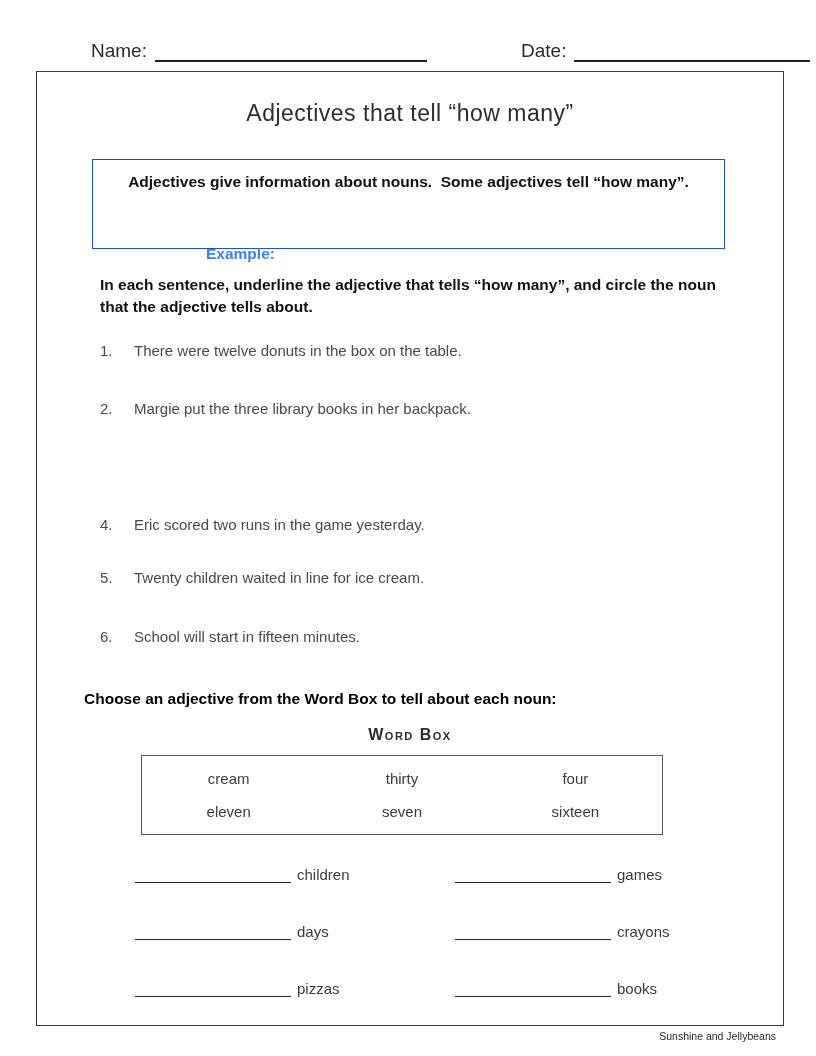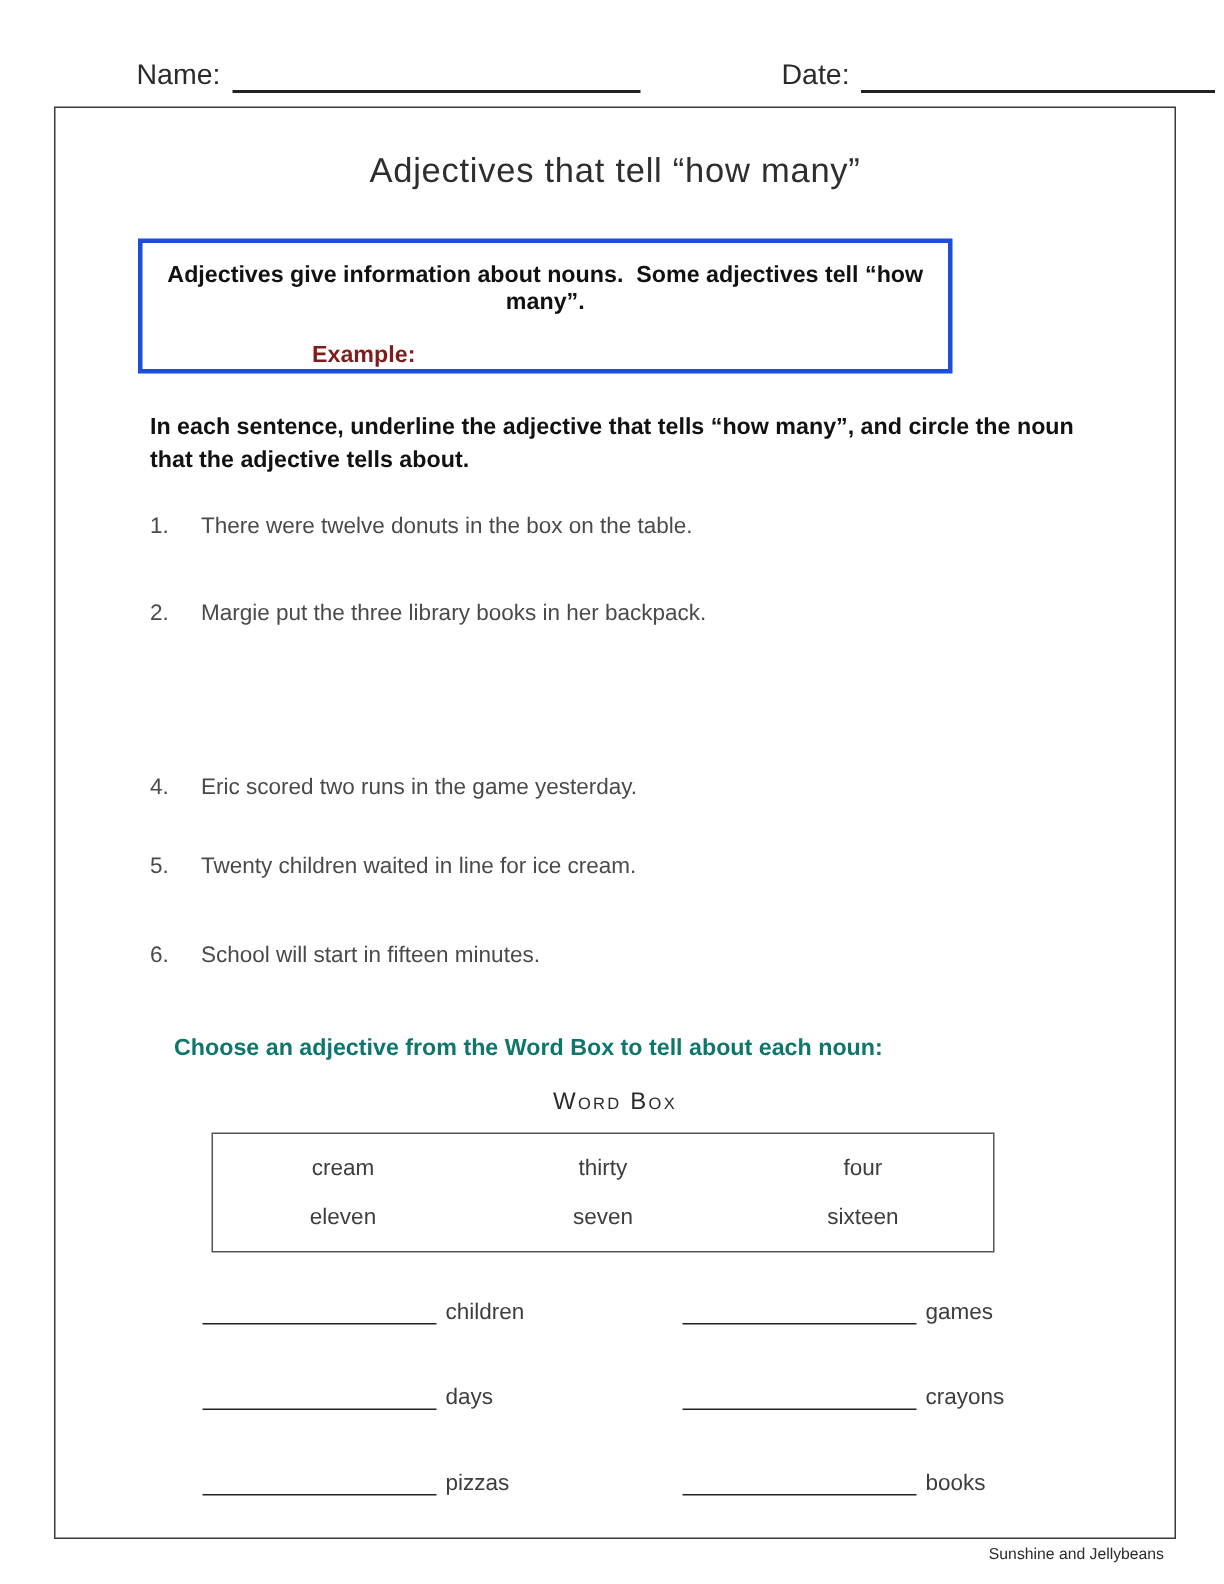--- a/index.html
+++ b/index.html
@@ -34,35 +34,35 @@
   .title {
     position: absolute; top: 100px; left: 36px; width: 748px;
     text-align: center;
     font-size: 23px; color: #2e2e2e;
     letter-spacing: 0.5px;
   }
 
   
   .info-box {
     position: absolute; left: 92px; top: 159px;
-    width: 543px; height: 90px;
-    border: 3px solid #1d4ed8;
+    width: 633px; height: 90px;
+    border: 1px solid #1d4ed8;
   }
   .info-rule {
     margin-top: 13px;
     text-align: center;
     font-weight: bold; font-size: 15.5px; color: #111;
     white-space: pre-wrap;
   }
   .example-line {
     margin-top: 17px; margin-left: 113px;
     font-size: 15.5px; color: #4a4a4a;
     display: flex; align-items: center;
   }
-  .example-label { font-weight: bold; color: #7f1d1d; }
+  .example-label { font-weight: bold; color: #3b82f6; margin-top: 37px; }
   .example-sentence { margin-left: 28px; }
   .u-word {
     border-bottom: 2px solid #4a4a4a;
     padding-bottom: 1px;
     margin-left: 4px;
   }
   .circle-word {
     display: inline-block;
     border: 1.4px solid #4a4a4a;
     border-radius: 50%;
@@ -75,29 +75,29 @@
     position: absolute; left: 100px; top: 274px; width: 625px;
     font-weight: bold; font-size: 15.5px; line-height: 22px; color: #111;
   }
 
   
   .sentence { position: absolute; left: 100px; font-size: 15px; color: #4a4a4a; }
   .sentence .num { display: inline-block; width: 34px; }
 
   
   .choose-prompt {
-    position: absolute; left: 116px; top: 690px; width: 640px;
-    font-weight: bold; font-size: 15.5px; color: #0f766e;
+    position: absolute; left: 84px; top: 690px; width: 640px;
+    font-weight: bold; font-size: 15.5px; color: #000000;
   }
 
   .wordbox-label {
     position: absolute; left: 36px; top: 726px; width: 748px;
     text-align: center;
     font-variant: small-caps;
-    font-size: 16px; letter-spacing: 1.5px; color: #2b2b2b;
+    font-size: 16px; letter-spacing: 1.5px; color: #2b2b2b; font-weight: bold;
   }
 
   .word-box {
     position: absolute; left: 141px; top: 755px;
     width: 522px; height: 80px;
     border: 1px solid #555;
     display: grid;
     grid-template-columns: 1fr 1fr 1fr;
     grid-template-rows: 1fr 1fr;
     align-items: center;

